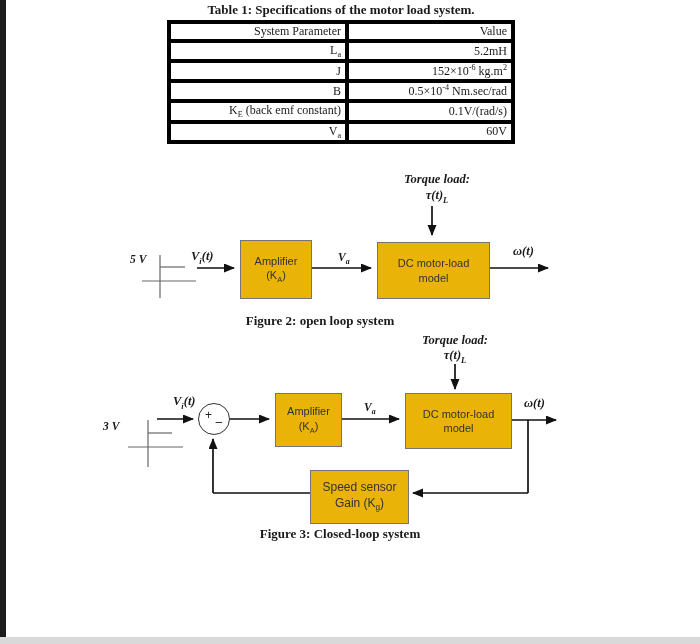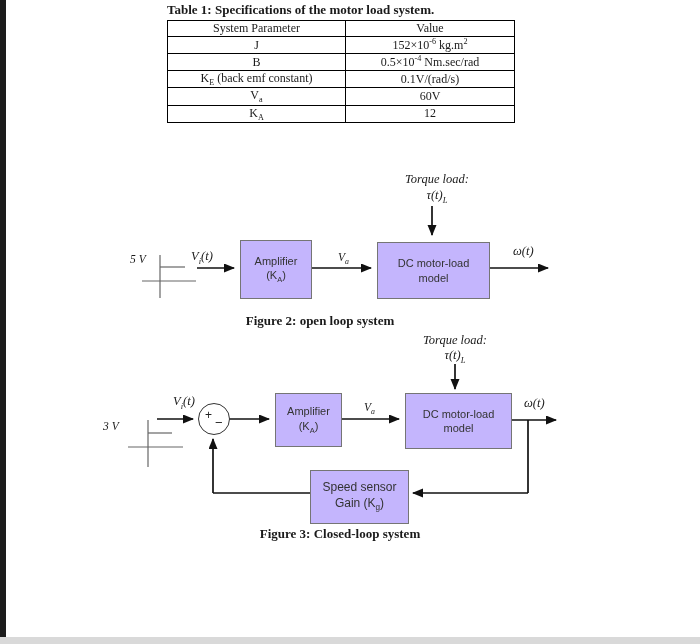--- a/index.html
+++ b/index.html
@@ -1,36 +1,36 @@
 <!DOCTYPE html>
 <html><head>
 <meta charset="utf-8">
 <style>
   html,body{margin:0;padding:0;}
   body{width:700px;height:644px;background:#ffffff;position:relative;overflow:hidden;
        font-family:"Liberation Serif", serif;color:#1a1a1a;}
   .edge-bar{position:absolute;left:0;top:0;width:6px;height:637px;background:#1c1c1c;}
   .bottom-strip{position:absolute;left:0;top:637px;width:700px;height:7px;background:#d9d9d9;}
 
-  .table-title{position:absolute;left:167px;top:2px;width:348px;text-align:left;
+  .table-title{position:absolute;left:167px;top:2px;width:348px;text-align:center;
                font-weight:bold;font-size:13px;}
   table.spec{position:absolute;left:167px;top:20px;width:348px;border-collapse:collapse;
              table-layout:fixed;font-size:12px;}
-  table.spec th, table.spec td{border:1px solid #000000;padding:0 4px;height:14px;
-             font-weight:normal;text-align:center;white-space:nowrap;overflow:hidden;}
+  table.spec th, table.spec td{border:4px solid #000000;padding:0 4px;height:14px;
+             font-weight:normal;text-align:right;white-space:nowrap;overflow:hidden;}
   sub{font-size:68%;}
   sup{font-size:68%;}
 
   svg.wires{position:absolute;left:0;top:0;width:700px;height:644px;pointer-events:none;}
 
-  .box{position:absolute;background:#c4b5fd;border:1px solid #757575;
+  .box{position:absolute;background:#eab308;border:1px solid #757575;
        display:flex;flex-direction:column;align-items:center;justify-content:center;
        font-family:"Liberation Sans", sans-serif;font-size:11px;color:#333;line-height:1.3;
        text-align:center;}
-  .lbl{position:absolute;font-style:italic;font-weight:normal;font-size:12.5px;white-space:nowrap;}
+  .lbl{position:absolute;font-style:italic;font-weight:bold;font-size:12.5px;white-space:nowrap;}
   .lbl-c{text-align:center;}
   .caption{position:absolute;font-weight:bold;font-size:13px;text-align:center;white-space:nowrap;}
   .sum{position:absolute;left:198px;top:403px;width:30px;height:30px;border:1.4px solid #333;
        border-radius:50%;background:#fff;font-family:"Liberation Sans", sans-serif;}
   .sum .plus{position:absolute;left:6px;top:4px;font-size:12px;color:#222;}
   .sum .minus{position:absolute;left:16px;top:11px;font-size:13px;color:#222;}
 </style>
 </head>
 <body>
 
@@ -44,38 +44,38 @@
       <col>
     </colgroup>
   <thead>
     <tr>
       <th>System Parameter</th>
       <th>Value</th>
     </tr>
   </thead>
   <tbody>
       <tr>
+        <td>L<sub>a</sub></td>
+        <td>5.2mH</td>
+      </tr>
+      <tr>
         <td>J</td>
         <td>152×10<sup>-6</sup> kg.m<sup>2</sup></td>
       </tr>
       <tr>
         <td>B</td>
         <td>0.5×10<sup>-4</sup> Nm.sec/rad</td>
       </tr>
       <tr>
         <td>K<sub>E</sub> (back emf constant)</td>
         <td>0.1V/(rad/s)</td>
       </tr>
       <tr>
         <td>V<sub>a</sub></td>
         <td>60V</td>
-      </tr>
-      <tr>
-        <td>K<sub>A</sub></td>
-        <td>12</td>
       </tr>
     </tbody>
 </table>
 
 <svg class="wires" xmlns="http://www.w3.org/2000/svg">
   <defs>
     <marker id="ah" markerUnits="userSpaceOnUse" markerWidth="12" markerHeight="10" refX="10" refY="4.5" orient="auto">
       <path d="M0,0 L11,4.5 L0,9 z" fill="#111"></path>
     </marker>
   </defs>

